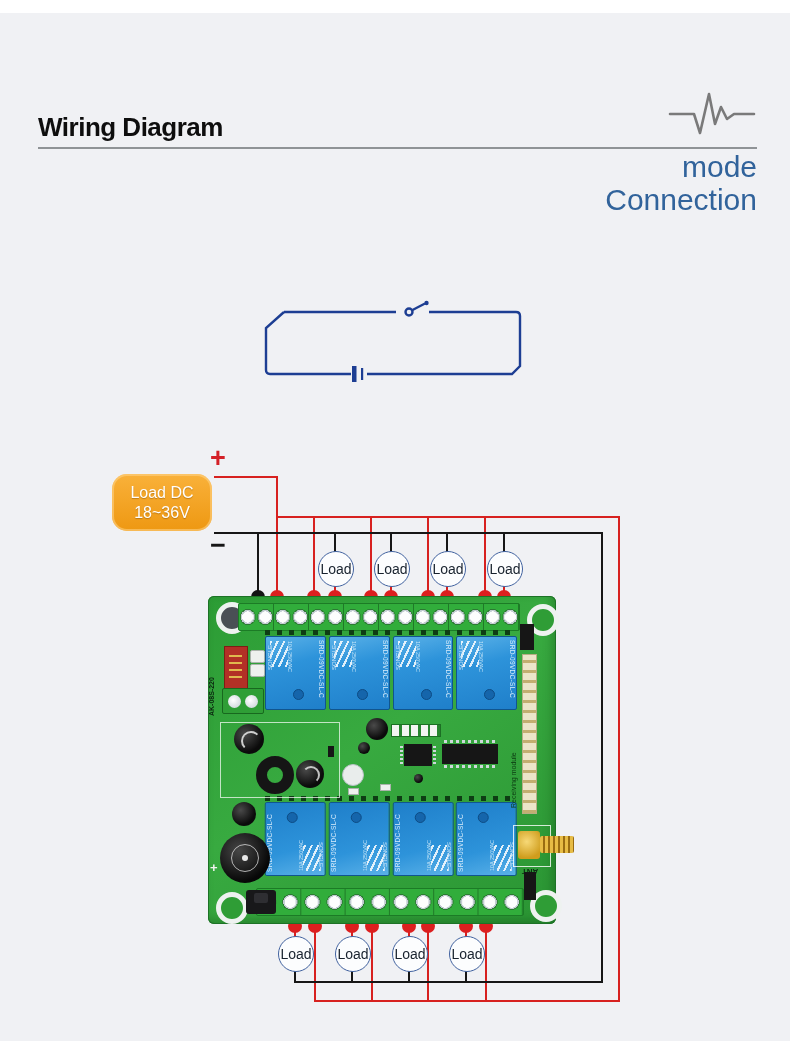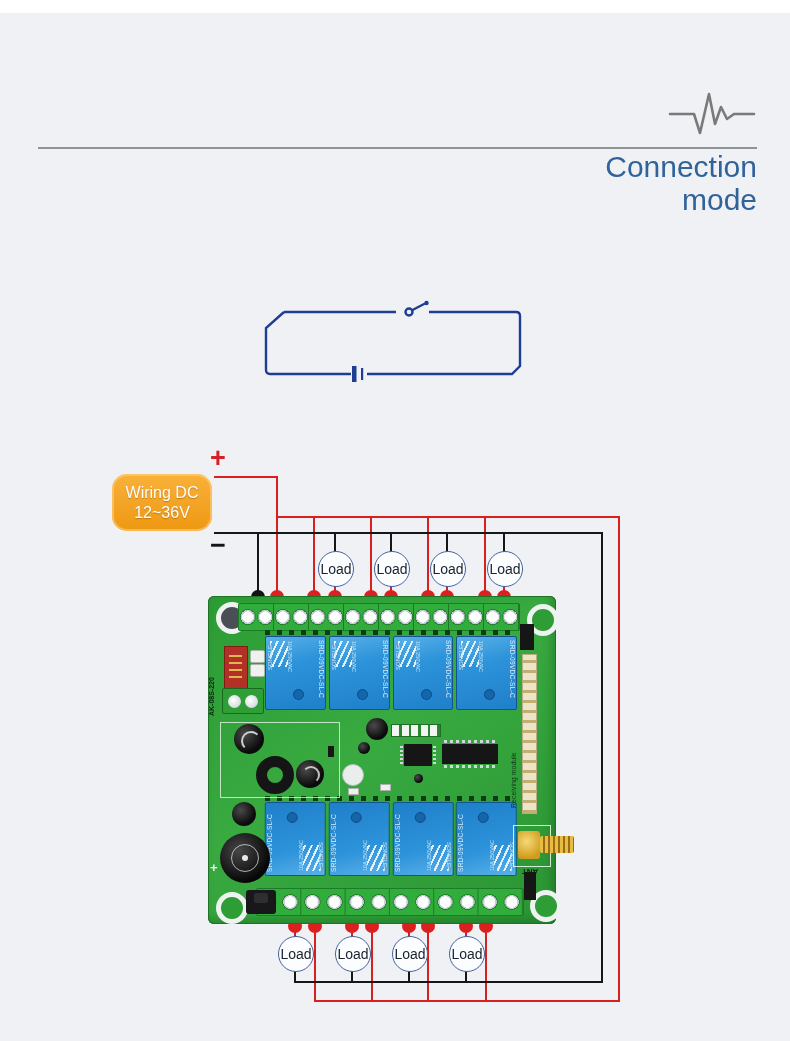--- a/index.html
+++ b/index.html
@@ -73,45 +73,46 @@
   .pins-h{position:absolute;height:3px;background:repeating-linear-gradient(90deg,#cfd8dc 0 3px, rgba(0,0,0,0) 3px 6px);}
   .cap{position:absolute;border-radius:50%;background:radial-gradient(circle at 36% 34%,#4a4a4a,#0b0b0b 65%);}
   .smdw{position:absolute;background:#eef1ee;border:1px solid #aab4ab;}
 </style>
 </head>
 <body>
 
 <div id="page">
   <div class="abs" id="topband"></div>
 
+  <div class="abs" id="title">Wiring Diagram</div>
   <div class="abs" id="rule"></div>
   <svg class="abs" id="pulse" width="92" height="52" viewBox="0 0 92 52">
     <polyline points="4,26 22,26 28,26 34,45 43,6 49,36 55,19 61,31 68,26 88,26" fill="none" stroke="#7a7a7a" stroke-width="2.6" stroke-linejoin="round" stroke-linecap="round"></polyline>
   </svg>
   <div class="abs" id="submode">
+    <div>mode</div>
     <div>Connection</div>
-    <div>mode</div>
   </div>
 
   <svg class="abs" id="ctl-frame" width="262" height="86" viewBox="0 0 262 86">
     <g fill="none" stroke="#1d3e93" stroke-width="2.4">
       <path d="M21,12 L133,12"></path>
       <circle cx="146" cy="12" r="3.5"></circle>
       <path d="M149.5,10 L162,3.5"></path>
       <circle cx="163.5" cy="3" r="2.2" fill="#1d3e93" stroke="none"></circle>
       <path d="M166,12 L253,12 Q257,12 257,16 L257,66 L249,74 L104,74"></path>
       <path d="M88,74 L7,74 Q3,74 3,70 L3,28 L21,12"></path>
       <rect x="89" y="66" width="4.5" height="16" fill="#1d3e93" stroke="none"></rect>
       <rect x="98" y="68" width="2.2" height="12" fill="#1d3e93" stroke="none"></rect>
     </g>
   </svg>
 
   <div class="abs" id="badge">
-    <div>Wiring DC</div>
-    <div>12~36V</div>
+    <div>Load DC</div>
+    <div>18~36V</div>
   </div>
   <div class="abs sign" style="left:210px;top:447px;color:#d42027;">+</div>
   <div class="abs sign" style="left:210px;top:534px;color:#151515;">−</div>
 
   <div class="wire red" style="left:214px;top:476px;width:64px;height:2px"></div>
   <div class="wire red" style="left:276px;top:477px;width:2px;height:121px"></div>
   <div class="wire red" style="left:276px;top:516px;width:344px;height:2px"></div>
   <div class="wire red" style="left:313px;top:518px;width:2px;height:79px"></div>
   <div class="wire red" style="left:370px;top:518px;width:2px;height:79px"></div>
   <div class="wire red" style="left:427px;top:518px;width:2px;height:79px"></div>

